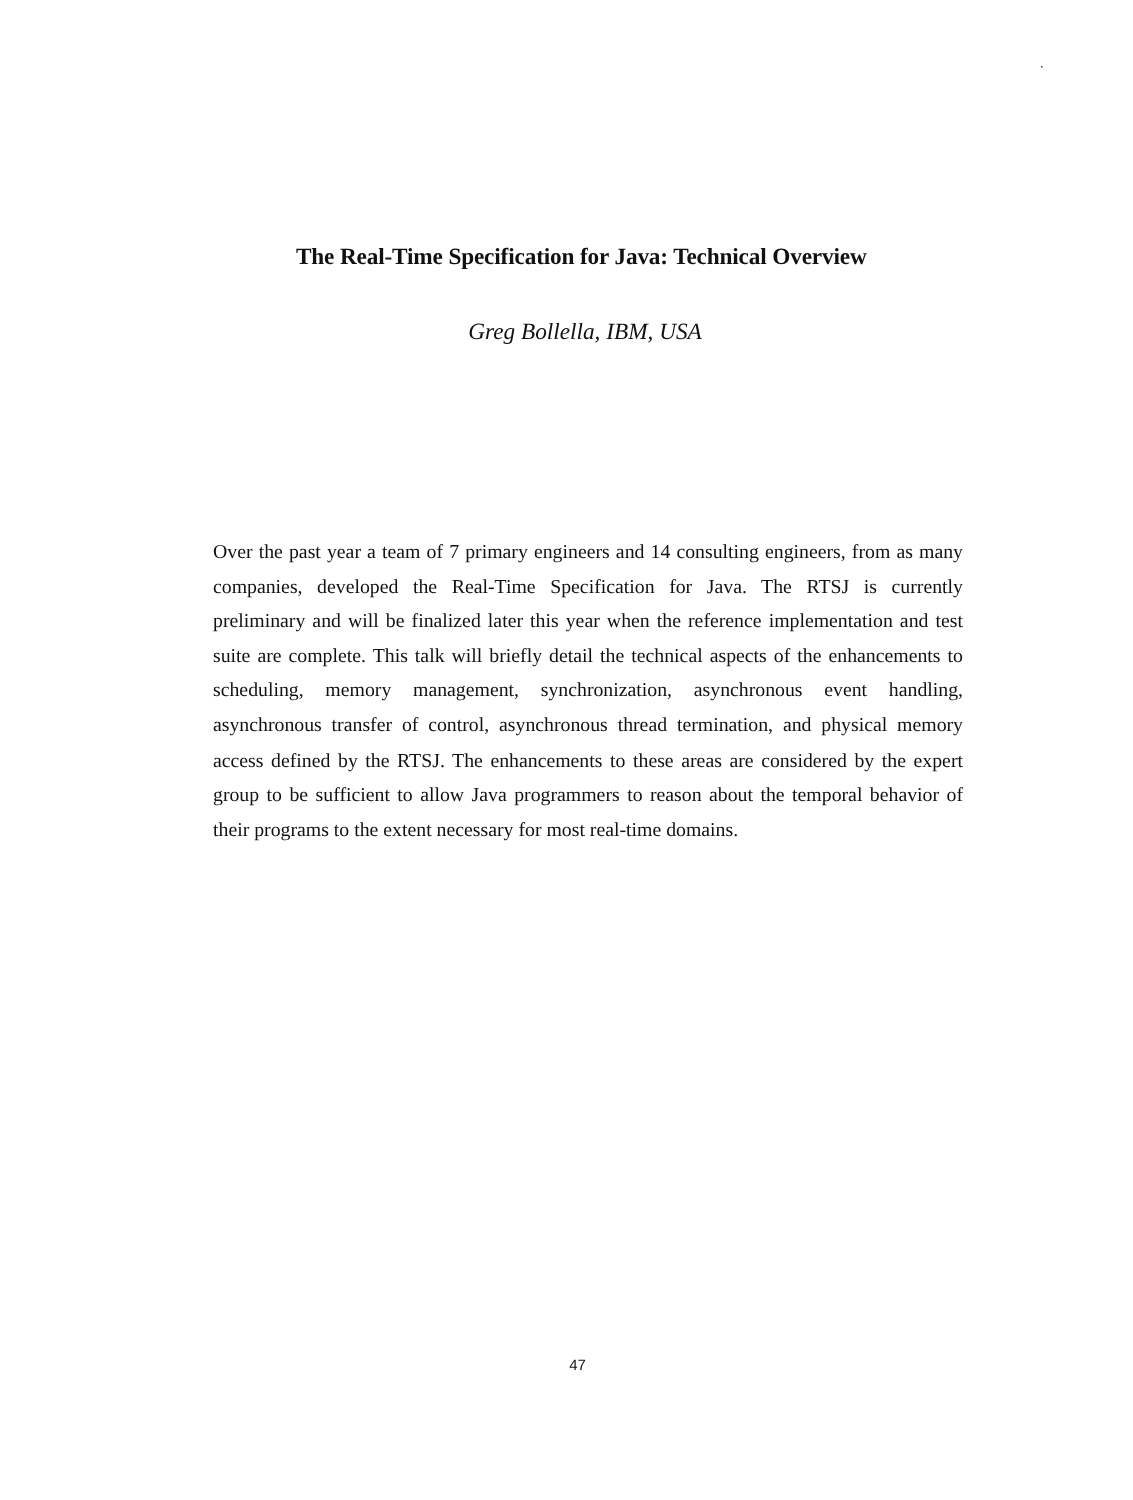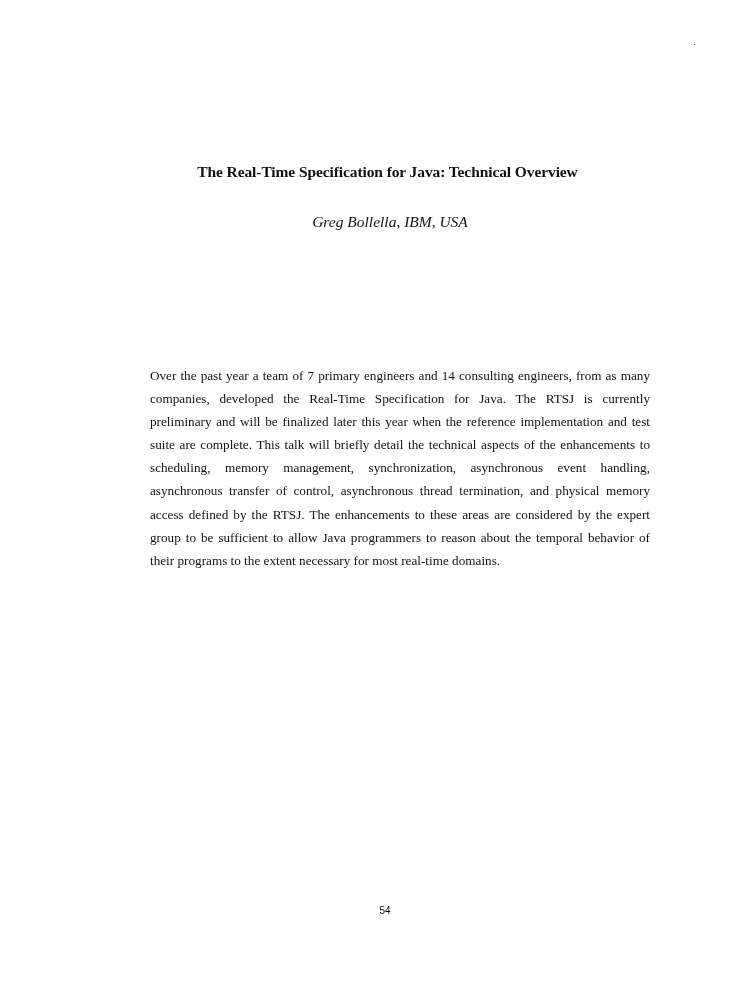--- a/index.html
+++ b/index.html
@@ -43,21 +43,21 @@
       font-size: 15.5px;
     }
     .abstract {
       position: absolute;
       top: 352px;
       left: 138px;
       width: 500px;
       font-size: 13.2px;
       line-height: 23.1px;
       text-align: justify;
-      margin: 12px;
+      margin: 4px;
     }
     .page-number {
       position: absolute;
       top: 905px;
       left: 360px;
       width: 50px;
       text-align: center;
       font-family: "Liberation Sans", "DejaVu Sans", sans-serif;
       font-size: 10px;
     }
@@ -66,13 +66,13 @@
 <body>
 
 <div class="speck"></div>
 
 <div class="title">The Real-Time Specification for Java: Technical Overview</div>
 
 <div class="author">Greg Bollella, IBM, USA</div>
 
 <p class="abstract">Over the past year a team of 7 primary engineers and 14 consulting engineers, from as many companies, developed the Real-Time Specification for Java. The RTSJ is currently preliminary and will be finalized later this year when the reference implementation and test suite are complete. This talk will briefly detail the technical aspects of the enhancements to scheduling, memory management, synchronization, asynchronous event handling, asynchronous transfer of control, asynchronous thread termination, and physical memory access defined by the RTSJ. The enhancements to these areas are considered by the expert group to be sufficient to allow Java programmers to reason about the temporal behavior of their programs to the extent necessary for most real-time domains.</p>
 
-<div class="page-number">54</div>
+<div class="page-number">47</div>
 
 </body></html>

